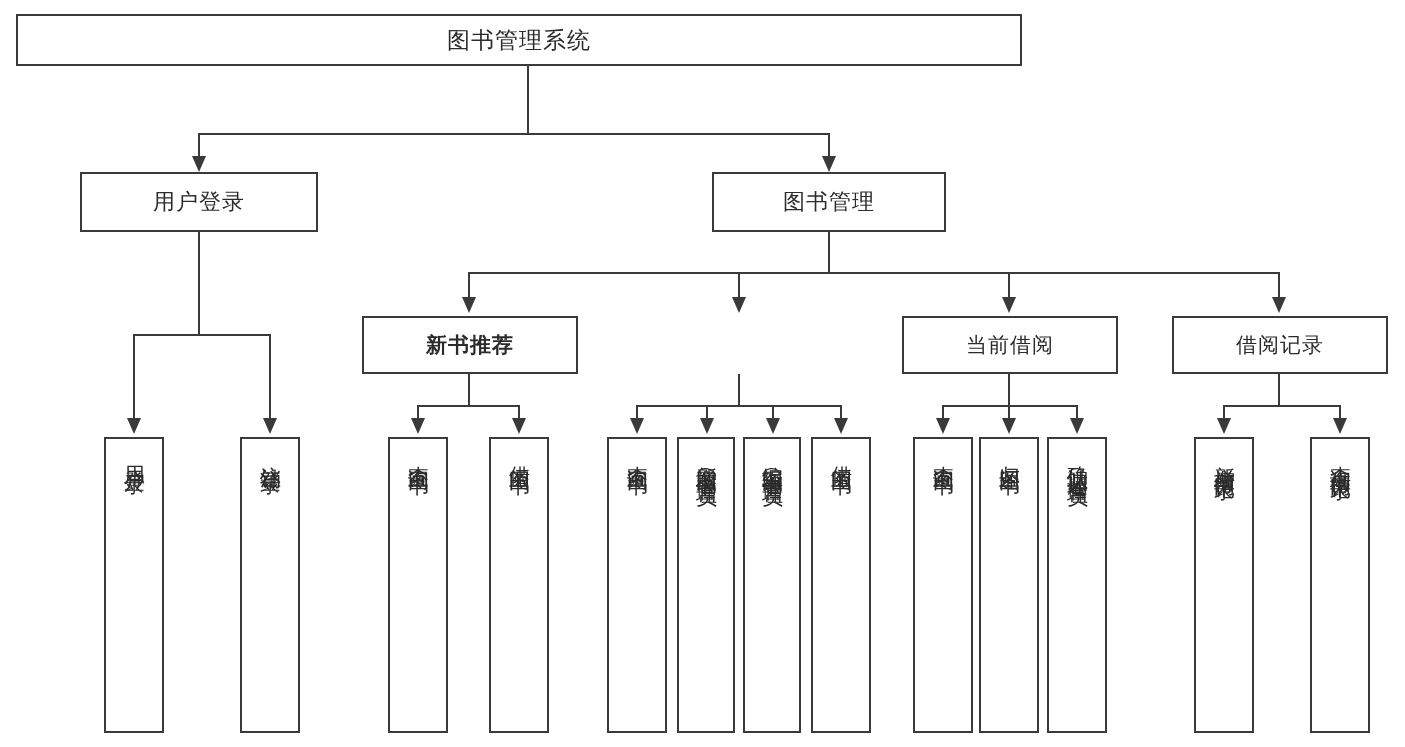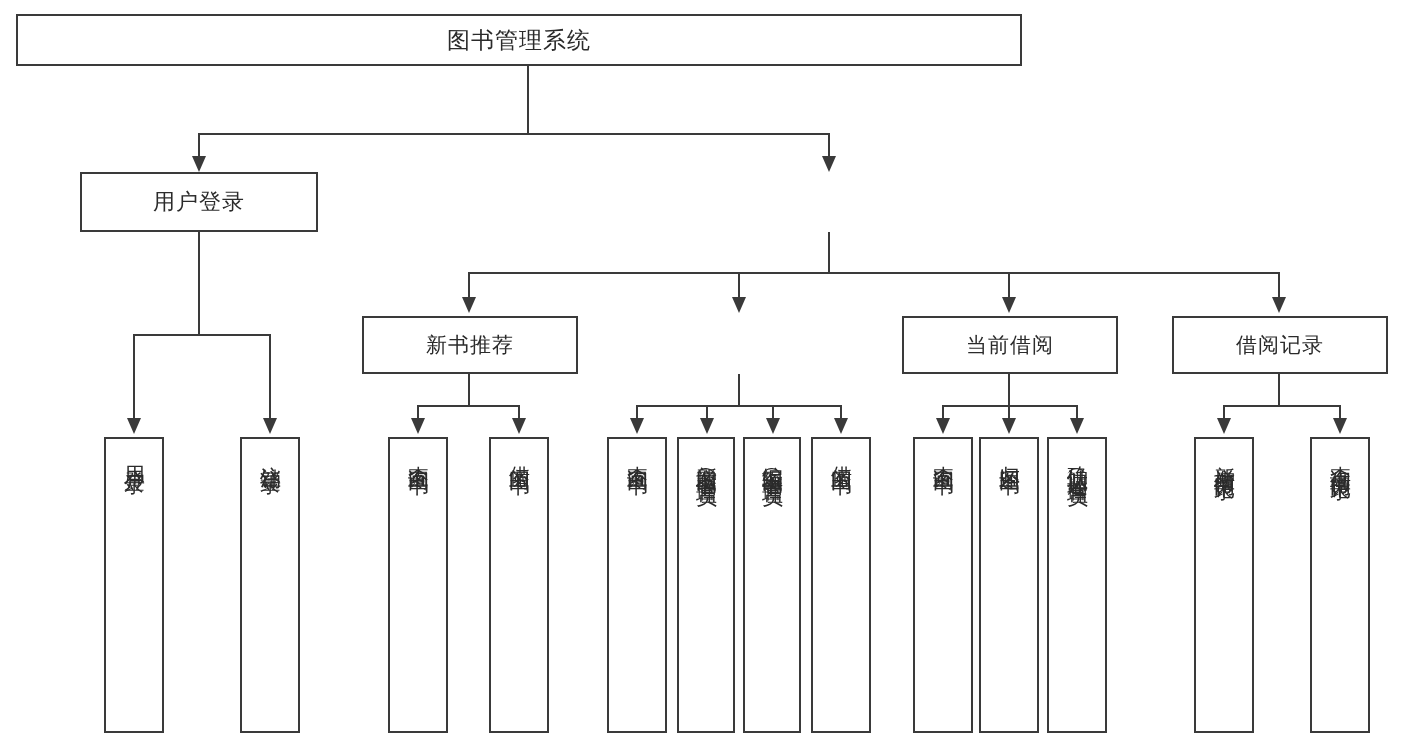--- a/index.html
+++ b/index.html
@@ -91,40 +91,43 @@
   <div class="hline" style="left:198px;top:133px;width:631px;"></div>
   <div class="vline" style="left:198px;top:133px;height:25px;"></div>
   <div class="vline" style="left:828px;top:133px;height:25px;"></div>
   <div class="arrow" style="left:192px;top:156px;"></div>
   <div class="arrow" style="left:822px;top:156px;"></div>
 
   <div class="node level2" style="left:80px;top:172px;width:238px;height:60px;">
     <span class="label">用户登录</span>
   </div>
 
+  <div class="node level2" style="left:712px;top:172px;width:234px;height:60px;">
+    <span class="label">图书管理</span>
+  </div>
 
   <div class="vline" style="left:198px;top:232px;height:103px;"></div>
   <div class="hline" style="left:133px;top:334px;width:137px;"></div>
   <div class="vline" style="left:133px;top:334px;height:85px;"></div>
   <div class="vline" style="left:269px;top:334px;height:85px;"></div>
   <div class="arrow" style="left:127px;top:418px;"></div>
   <div class="arrow" style="left:263px;top:418px;"></div>
 
   <div class="vline" style="left:828px;top:232px;height:41px;"></div>
   <div class="hline" style="left:468px;top:272px;width:811px;"></div>
   <div class="vline" style="left:468px;top:272px;height:26px;"></div>
   <div class="vline" style="left:738px;top:272px;height:26px;"></div>
   <div class="vline" style="left:1008px;top:272px;height:26px;"></div>
   <div class="vline" style="left:1278px;top:272px;height:26px;"></div>
   <div class="arrow" style="left:462px;top:297px;"></div>
   <div class="arrow" style="left:732px;top:297px;"></div>
   <div class="arrow" style="left:1002px;top:297px;"></div>
   <div class="arrow" style="left:1272px;top:297px;"></div>
 
-  <div class="node level3" style="left:362px;top:316px;width:216px;height:58px;">
+  <div class="node level3" style="left:362px;top:316px;width:216px;height:58px;font-weight:bold;">
     <span class="label">新书推荐</span>
   </div>
   <div class="node level3" style="left:1172px;top:316px;width:216px;height:58px;">
     <span class="label">借阅记录</span>
   </div>
   <div class="node level3" style="left:902px;top:316px;width:216px;height:58px;">
     <span class="label">当前借阅</span>
   </div>
 
   <div class="vline" style="left:468px;top:374px;height:32px;"></div>

